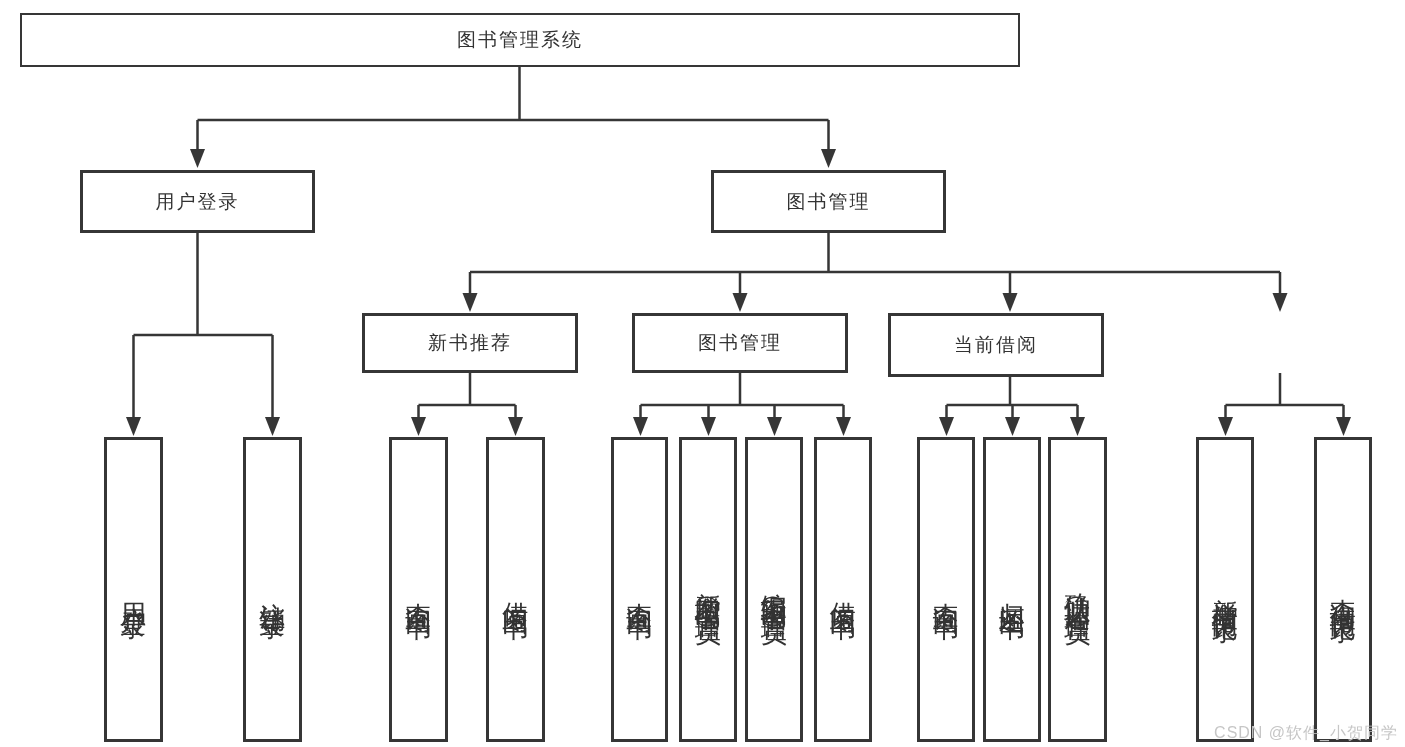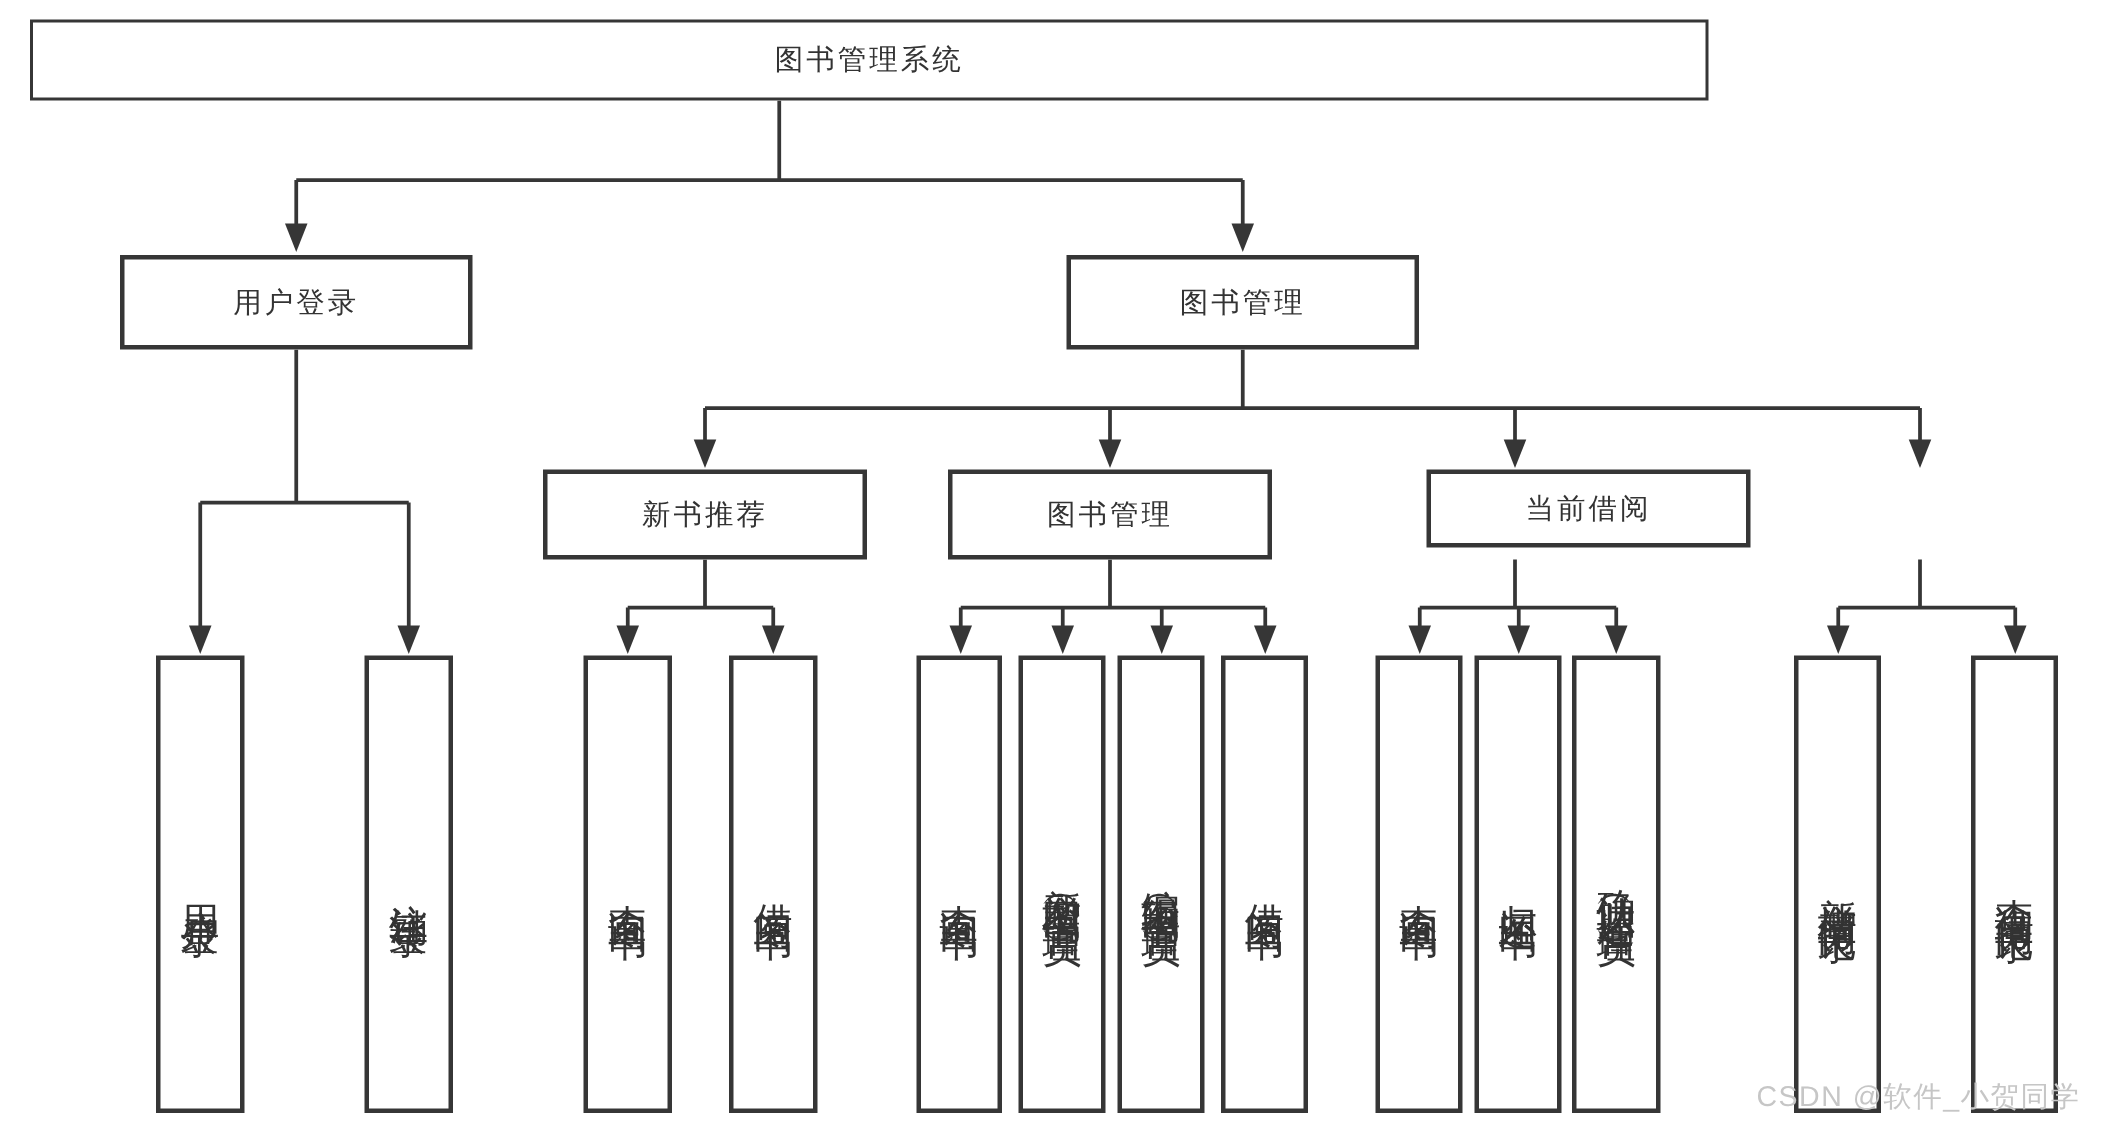--- a/index.html
+++ b/index.html
@@ -22,22 +22,22 @@
     color:var(--text);
   }
   .hbox{font-size:19px;letter-spacing:2px;}
   .root{border-width:2px;}
   .vbox span{
     writing-mode:vertical-rl;
     font-size:26px;letter-spacing:4px;line-height:1.1;
     color:var(--text);white-space:nowrap;
   }
   .watermark{
-    position:absolute;right:18px;bottom:3px;
-    font-size:19px;letter-spacing:1px;color:var(--wm);
+    position:absolute;right:7px;bottom:3px;
+    font-size:16px;letter-spacing:1px;color:var(--wm);
     z-index:5;
   }
 </style>
 </head>
 <body>
 
 <div class="stage">
 
   <svg class="lines" width="1405" height="747" viewBox="0 0 1405 747">
     <defs>
@@ -68,28 +68,28 @@
       <use href="#ah" transform="translate(774.5,436)"></use>
       <use href="#ah" transform="translate(843.5,436)"></use>
       <use href="#ah" transform="translate(946.5,436)"></use>
       <use href="#ah" transform="translate(1012.5,436)"></use>
       <use href="#ah" transform="translate(1077.5,436)"></use>
       <use href="#ah" transform="translate(1225.5,436)"></use>
       <use href="#ah" transform="translate(1343.5,436)"></use>
     </g>
   </svg>
 
-  <div class="node hbox root" style="left:20px;top:13px;width:1119px;height:54px">图书管理系统</div>
+  <div class="node hbox root" style="left:20px;top:13px;width:1000px;height:54px">图书管理系统</div>
 
   <div class="node hbox" style="left:80px;top:170px;width:235px;height:63px">用户登录</div>
   <div class="node hbox" style="left:711px;top:170px;width:235px;height:63px">图书管理</div>
 
   <div class="node hbox" style="left:362px;top:313px;width:216px;height:60px">新书推荐</div>
   <div class="node hbox" style="left:632px;top:313px;width:216px;height:60px">图书管理</div>
-  <div class="node hbox" style="left:951px;top:313px;width:216px;height:52px">当前借阅</div>
+  <div class="node hbox" style="left:888px;top:313px;width:216px;height:64px">当前借阅</div>
 
   <div class="node vbox" style="left:104px;top:437px;width:59px;height:305px">
     <span>用户登录</span>
   </div>
   <div class="node vbox" style="left:243px;top:437px;width:59px;height:305px">
     <span>注销登录</span>
   </div>
 
   <div class="node vbox" style="left:389px;top:437px;width:59px;height:305px">
     <span>查询图书</span>

